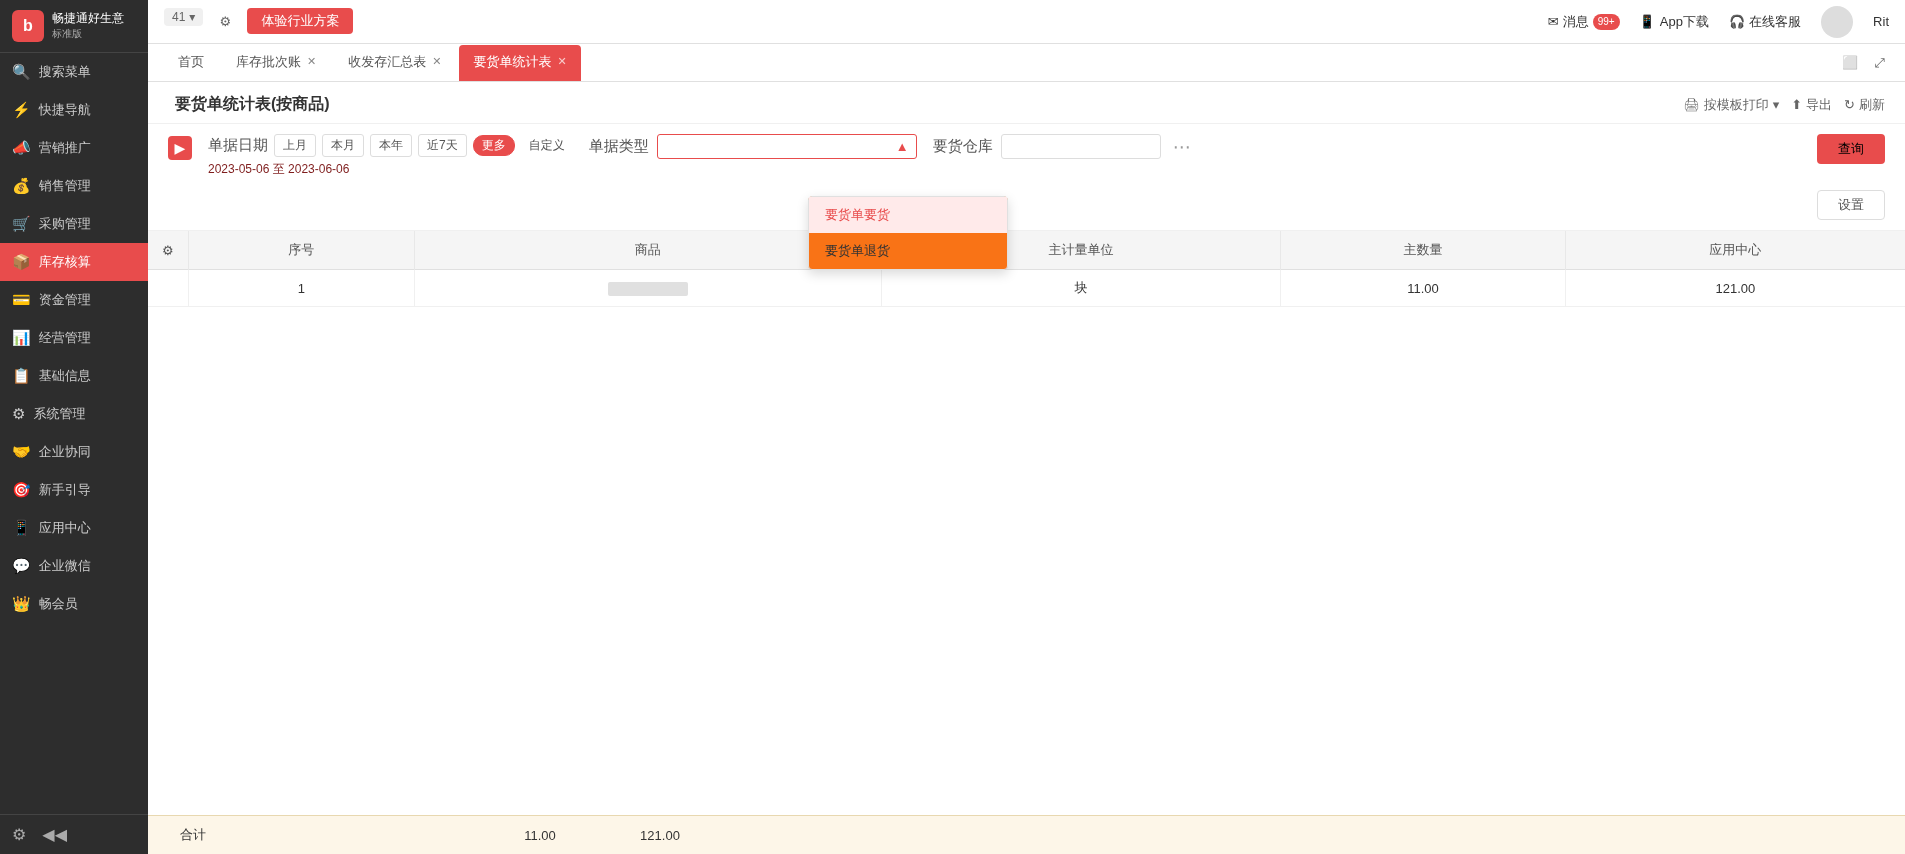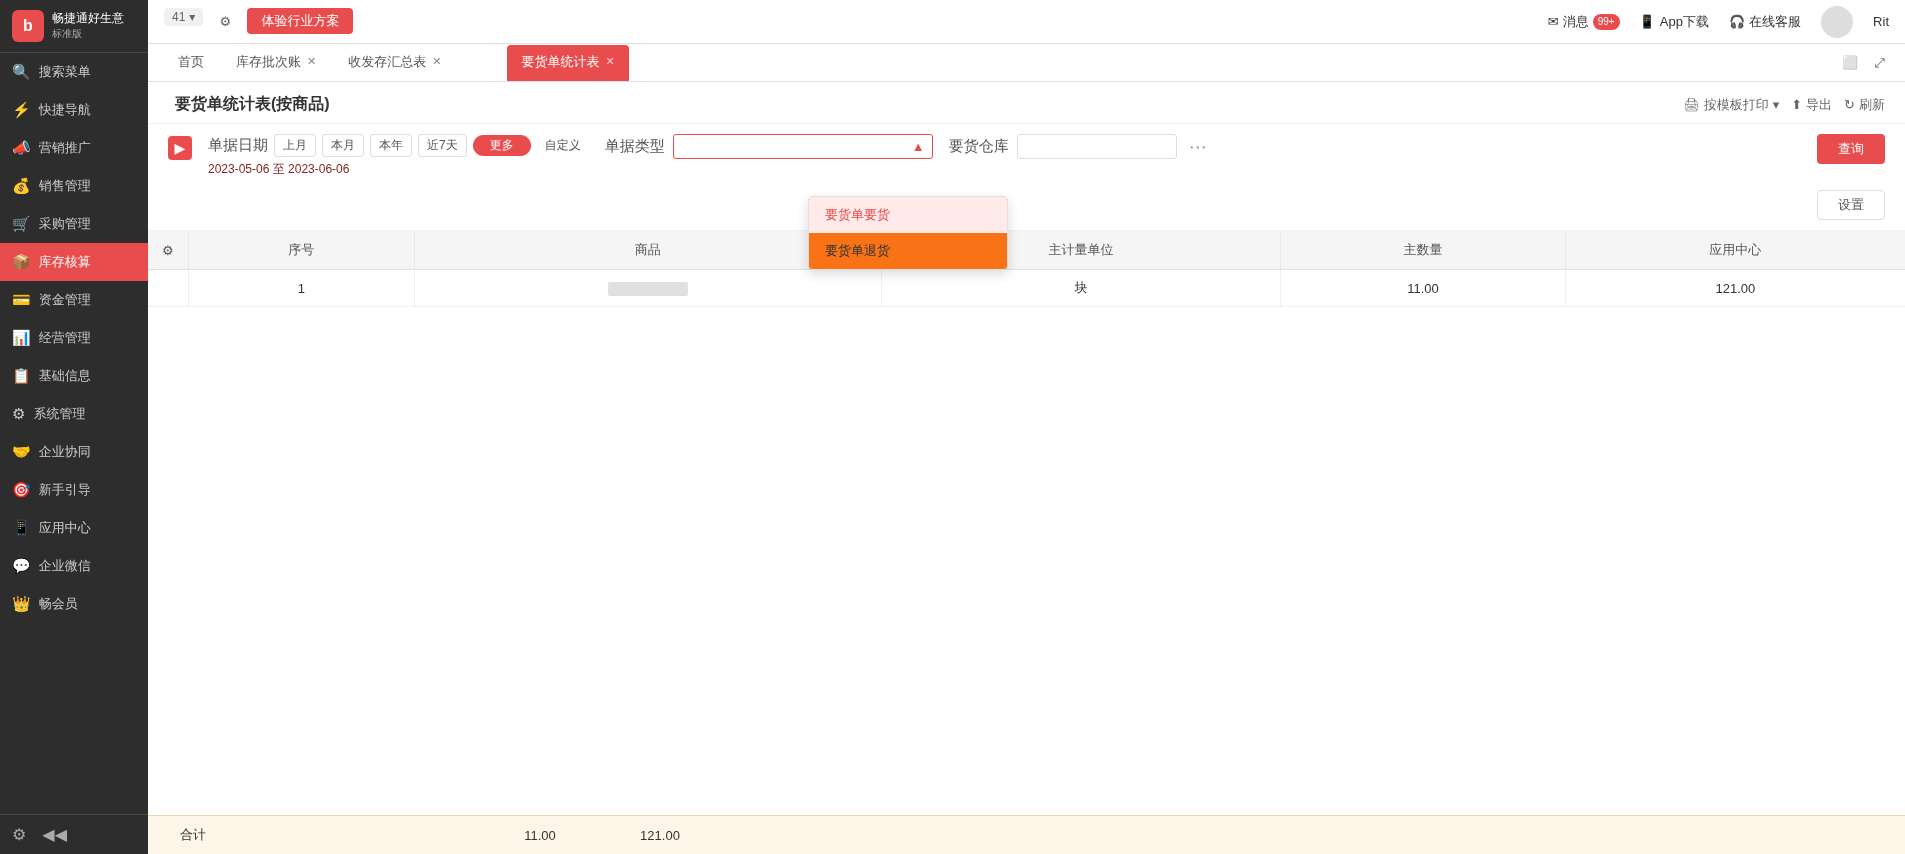--- a/index.html
+++ b/index.html
@@ -170,21 +170,20 @@
       font-size: 13px;
       color: #555;
       border-bottom: 2px solid transparent;
       white-space: nowrap;
       gap: 6px;
     }
     .tab-item.active {
       background: #e84c4c;
       color: #fff;
       border-radius: 4px 4px 0 0;
-      margin-left: 48px;
     }
     .tab-item .close-icon { font-size: 11px; opacity: 0.7; }
     .tab-expand {
       margin-left: auto;
       display: flex;
       align-items: center;
       gap: 8px;
     }
     .tab-expand-btn {
       cursor: pointer;
@@ -276,21 +275,21 @@
       cursor: pointer;
       font-size: 12px;
       color: #555;
       background: #fff;
     }
     .date-btn.more {
       background: #e84c4c;
       color: #fff;
       border-color: #e84c4c;
       border-radius: 10px;
-      padding: 1px 16px;
+      padding: 1px 8px;
     }
     .date-custom {
       padding: 2px 8px;
       font-size: 12px;
       color: #555;
       cursor: pointer;
     }
     .date-range {
       font-size: 12px;
       color: #7f1d1d;
@@ -345,21 +344,21 @@
       padding: 0 4px;
     }
     .filter-actions {
       display: flex;
       flex-direction: column;
       gap: 6px;
       margin-left: auto;
     }
     .btn-query {
       background: #e84c4c;
-      color: #ffffff;
+      color: #000000;
       border: none;
       padding: 6px 20px;
       border-radius: 4px;
       cursor: pointer;
       font-size: 13px;
     }
     .btn-settings {
       background: #fff;
       color: #555;
       border: 1px solid #ddd;

